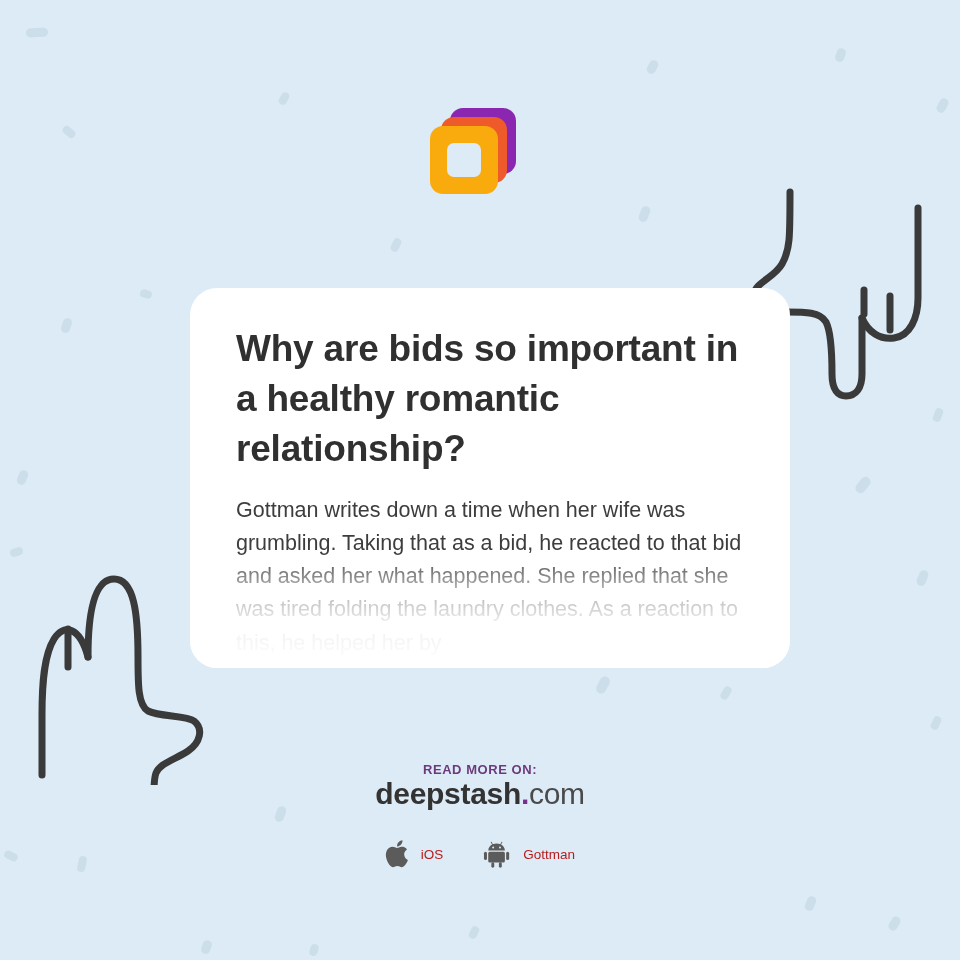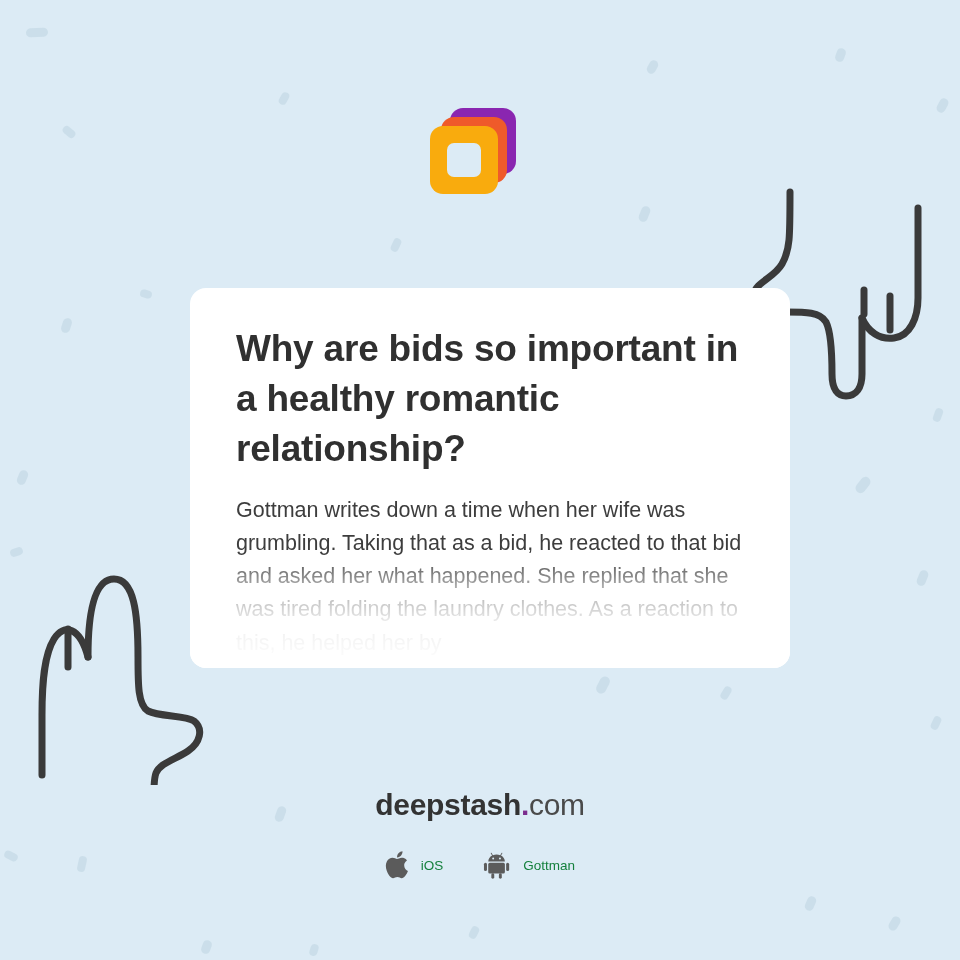--- a/index.html
+++ b/index.html
@@ -82,21 +82,21 @@
   }
 
   
   #idea-card {
     position: absolute;
     left: 190px;
     top: 288px;
     width: 600px;
     height: 380px;
     background: #ffffff;
-    border-radius: 16px;
+    border-radius: 27px;
     z-index: 2;
     overflow: hidden;
   }
   #card-inner {
     padding: 36px 46px 0 46px;
   }
   #card-title {
     font-size: 37px;
     font-weight: bold;
     line-height: 1.35;
@@ -132,21 +132,20 @@
     z-index: 3;
     text-align: center;
   }
   #read-more-label {
     font-size: 13px;
     font-weight: bold;
     letter-spacing: .55px;
     color: #6c3a7c;
   }
   #brand-wordmark {
-    margin-top: 26px;
     font-size: 30px;
     color: #333333;
     letter-spacing: -.3px;
   }
   #brand-name { font-weight: bold; }
   #brand-dot  { color: #7b2d8e; font-weight: bold; }
   #brand-tld  { font-weight: normal; color: #4a4a4a; }
 
   #store-badges {
     margin-top: 27px;
@@ -156,21 +155,21 @@
     gap: 40px;
   }
   .store-badge {
     display: flex;
     align-items: center;
     gap: 9px;
   }
   .store-badge svg { fill: #5b5b5b; display: block; }
   .store-label {
     font-size: 13.5px;
-    color: #15803d;
+    color: #b91c1c;
   }
 </style>
 </head>
 <body style="background: rgb(220, 235, 245);">
 
 <div id="confetti-layer">
     <div class="confetti" style="left: 26px; top: 28px; width: 22px; height: 9px; background: rgb(200, 220, 231); transform: rotate(-2deg);"></div>
     <div class="confetti" style="left: 62px; top: 128px; width: 14px; height: 8px; background: rgb(200, 220, 231); transform: rotate(40deg);"></div>
     <div class="confetti" style="left: 140px; top: 290px; width: 12px; height: 8px; background: rgb(200, 220, 231); transform: rotate(15deg);"></div>
     <div class="confetti" style="left: 62px; top: 318px; width: 9px; height: 15px; background: rgb(200, 220, 231); transform: rotate(18deg);"></div>
@@ -247,20 +246,21 @@
 <div id="idea-card" style="background: rgb(255, 255, 255);">
   <div id="card-inner">
     <h1 id="card-title" style="color: rgb(48, 48, 48);">Why are bids so important in a healthy romantic relationship?</h1>
     <p id="card-body" style="color: rgb(61, 61, 61);">Gottman writes down a time when her wife was grumbling. Taking that as a bid, he reacted to that bid and asked her what happened. She replied that she was tired folding the laundry clothes. As a reaction to this, he helped her by</p>
   </div>
   <div id="card-fade"></div>
 </div>
 
 <div id="footer">
 
+  <div id="read-more-label" style="color: rgb(108, 58, 124);">READ MORE ON:</div>
 
   <div id="brand-wordmark">
     <span id="brand-name">deepstash</span><span id="brand-dot" style="color: rgb(123, 45, 142);">.</span><span id="brand-tld">com</span>
   </div>
 
   <div id="store-badges">
 
     <div class="store-badge">
       <span>
         <svg width="27" height="32" viewBox="0 0 24 28">

